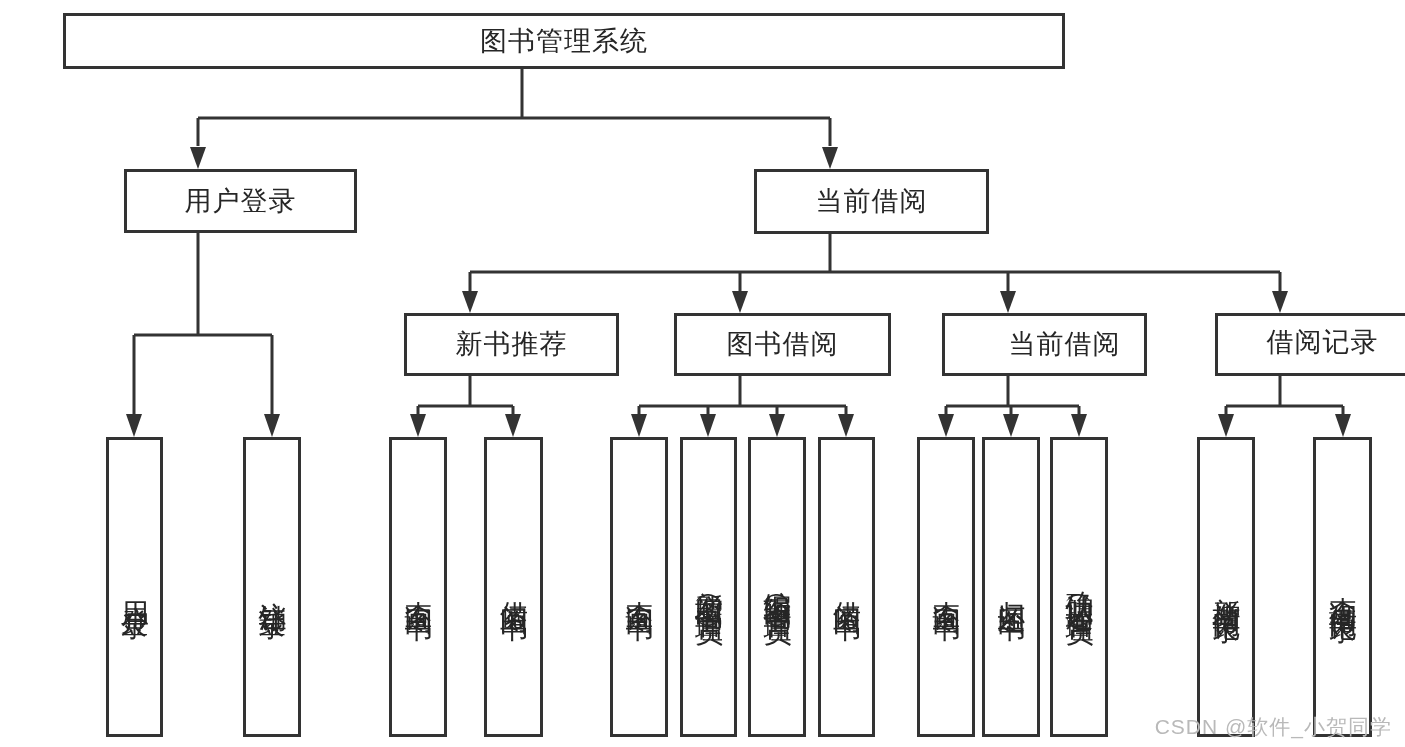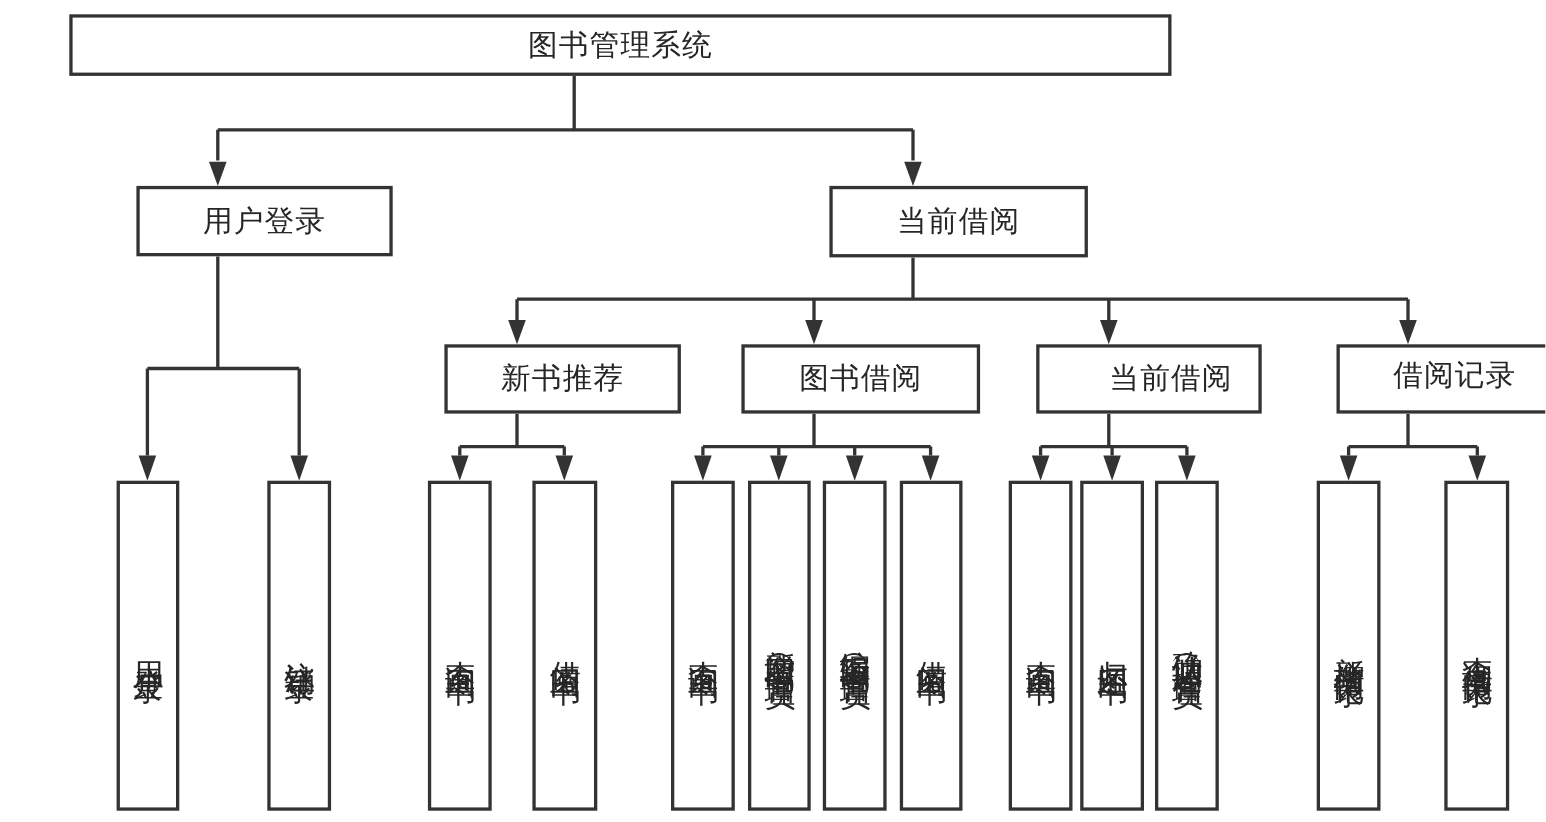--- a/index.html
+++ b/index.html
@@ -118,13 +118,14 @@
   <div class="node v-node" id="l-bor-edit">编辑图书（管理员）</div>
   <div class="node v-node" id="l-bor-borrow">借阅图书</div>
 
   <div class="node v-node" id="l-cur-query">查询图书</div>
   <div class="node v-node" id="l-cur-return">归还图书</div>
   <div class="node v-node" id="l-cur-confirm">确认归还（管理员）</div>
 
   <div class="node v-node" id="l-rr-add">新增借阅记录</div>
   <div class="node v-node" id="l-rr-query">查询借阅记录</div>
 
+  <div class="watermark">CSDN @软件_小贺同学</div>
 </div>
 
 </body></html>

